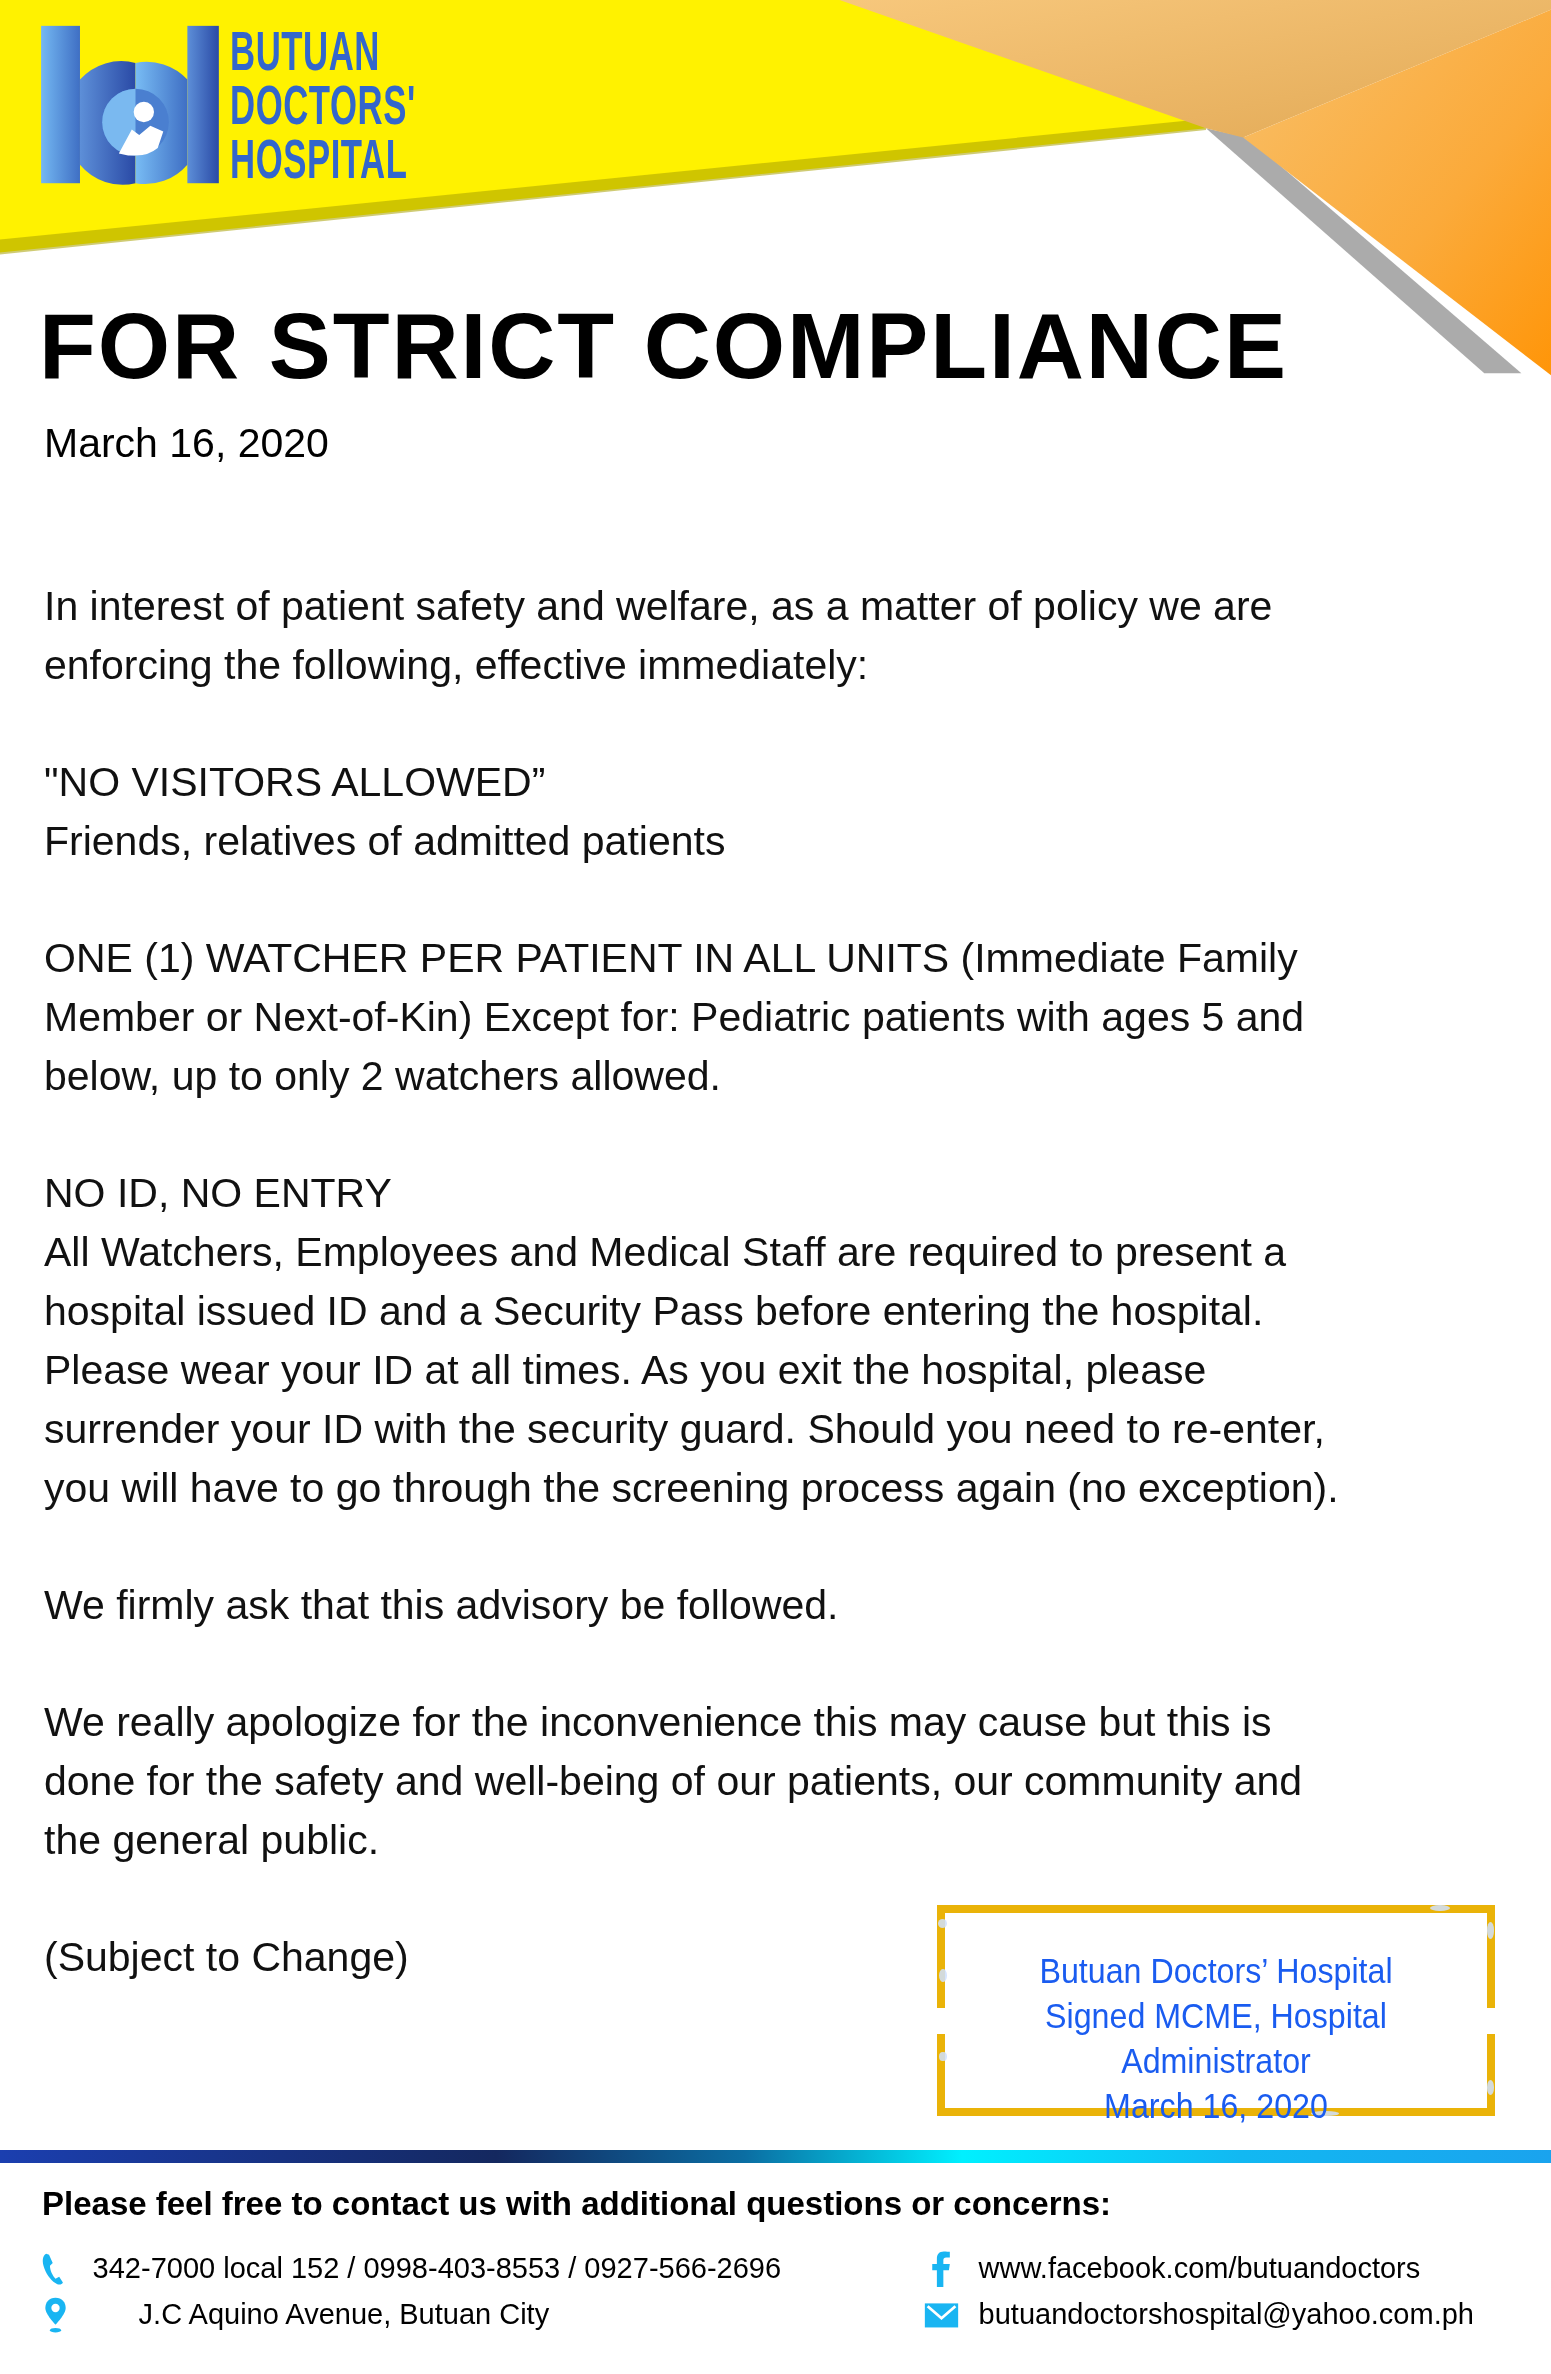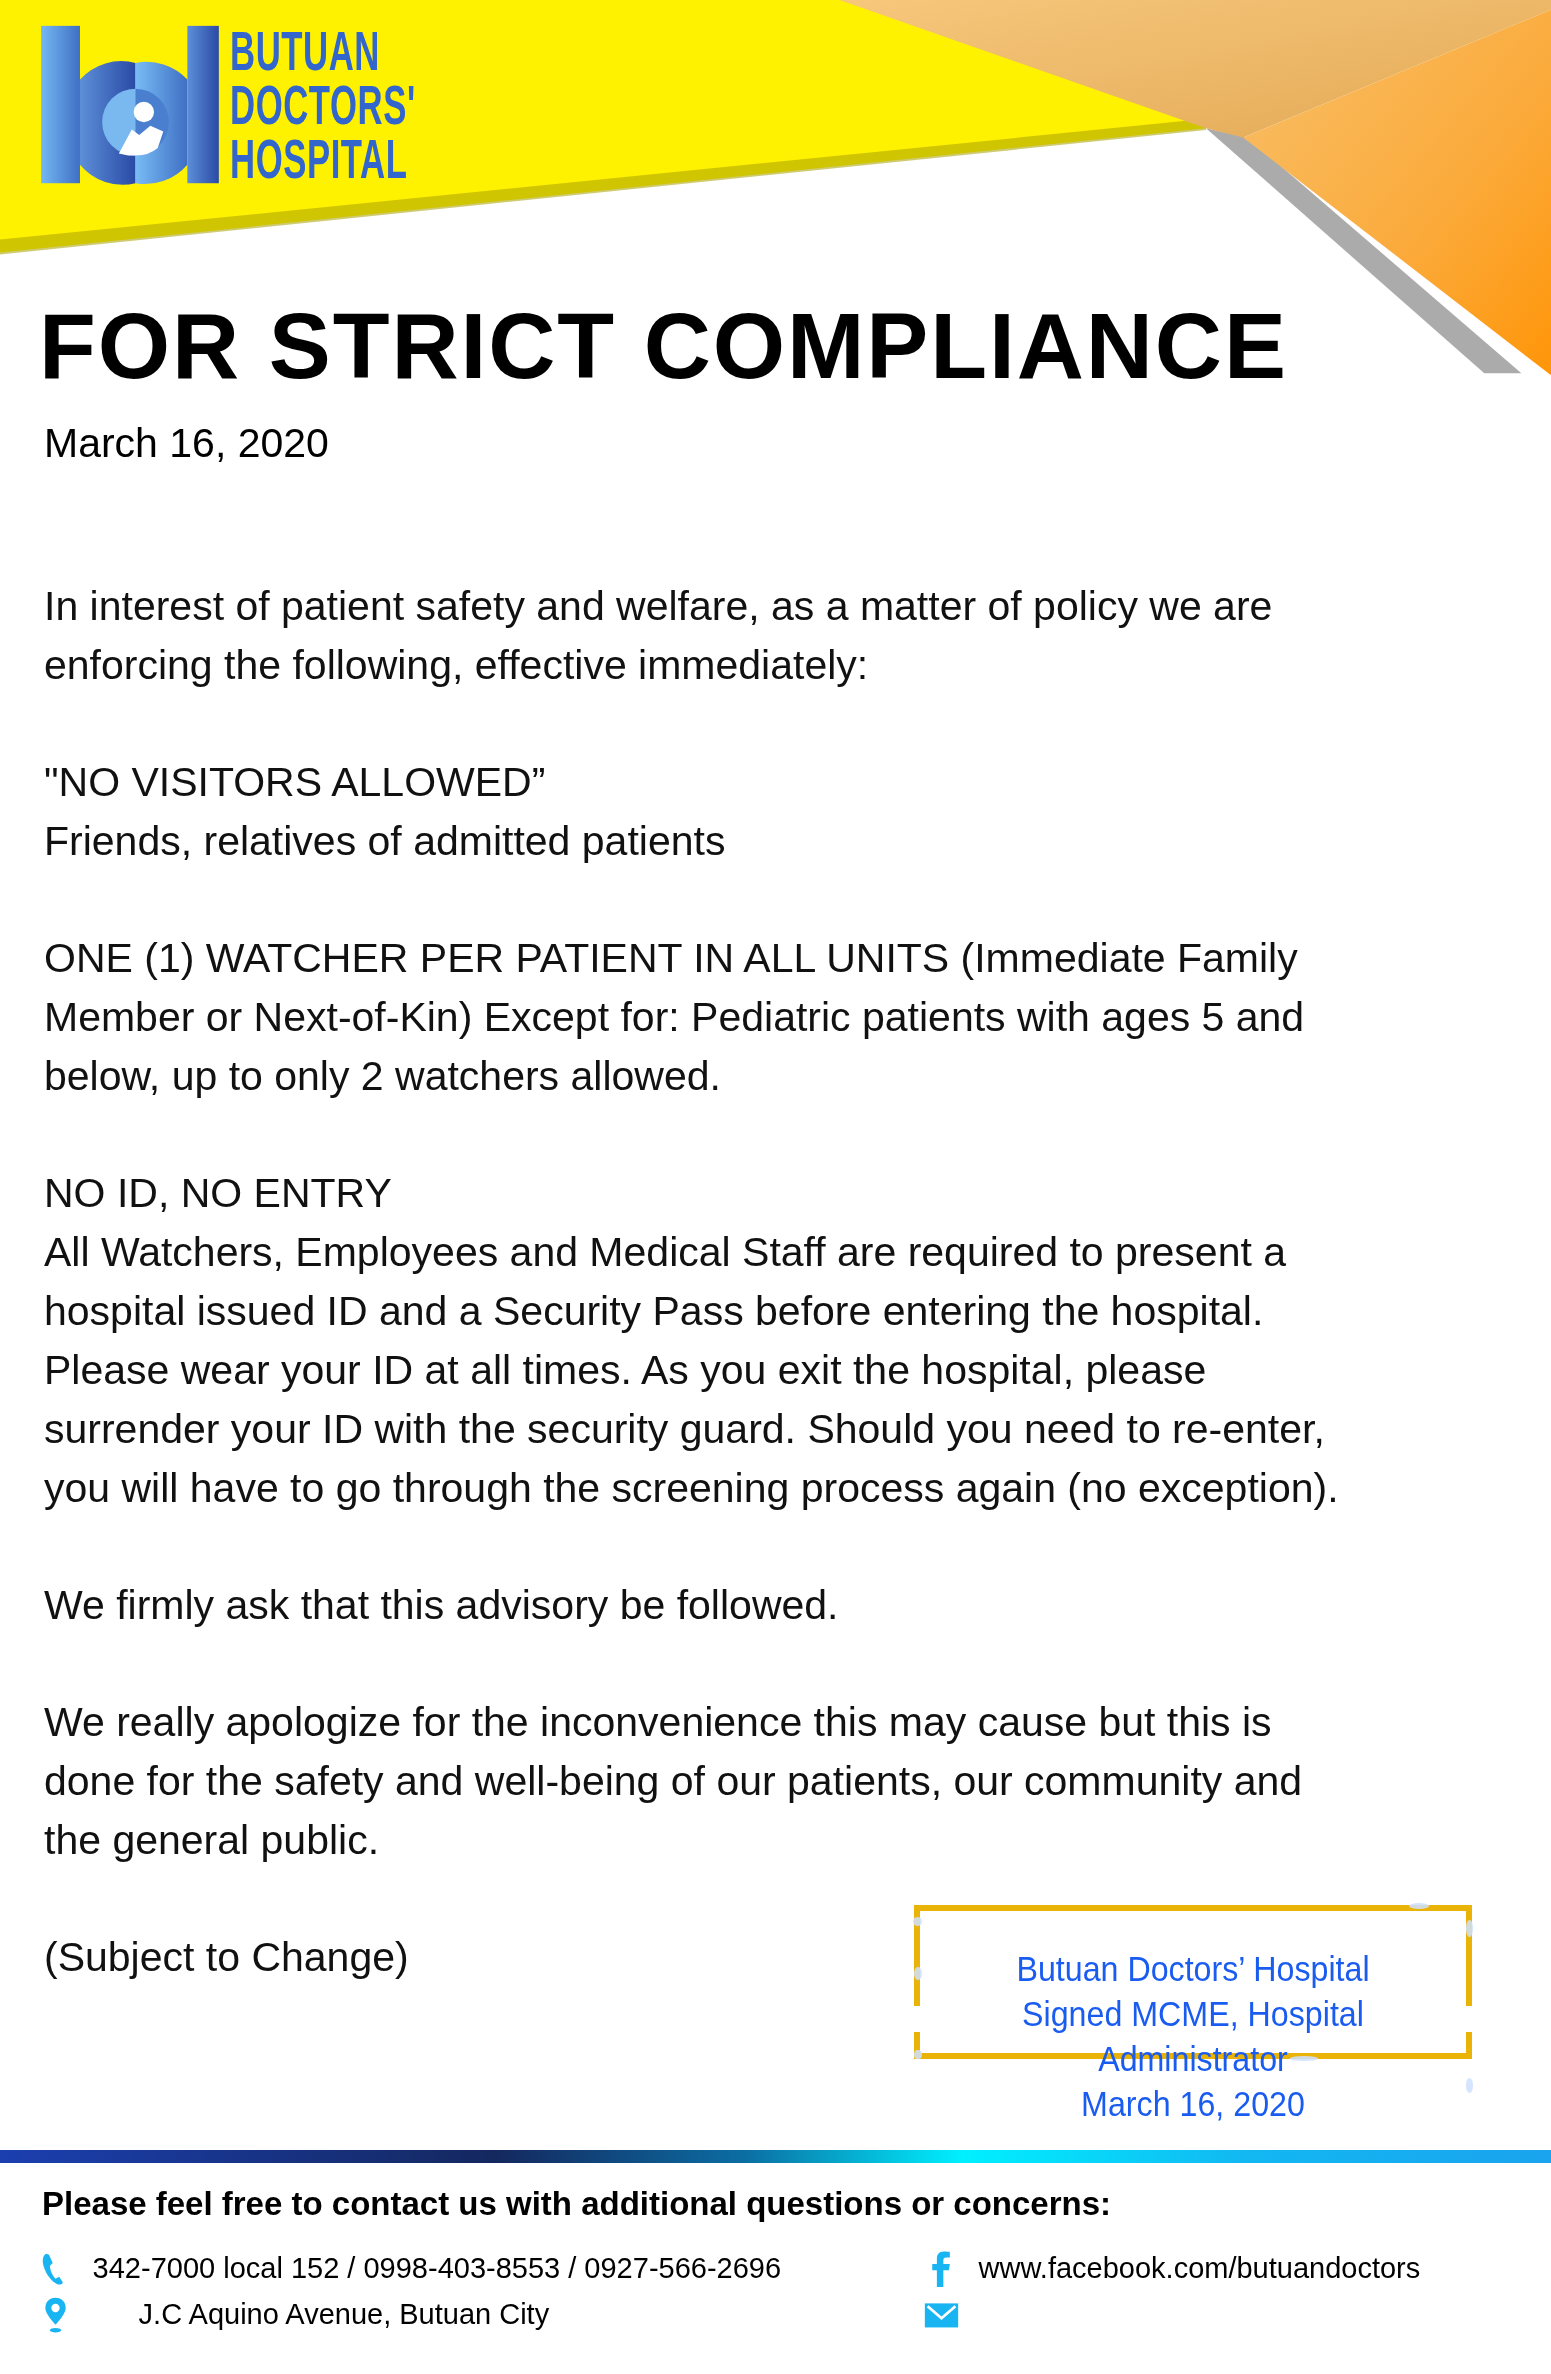--- a/index.html
+++ b/index.html
@@ -40,22 +40,22 @@
   
   .body {
     position: absolute; left: 40px; top: 575px; width: 1503px;
     font-size: 41px; line-height: 55px; color: #111;
   }
   .body p { margin: 4px; }
   .gap { height: 54px; }
 
   
   .stamp {
-    position: absolute; left: 914px; top: 1905px; width: 558px; height: 154px;
-    border: 6px solid #eab308; box-sizing: border-box;
+    position: absolute; left: 937px; top: 1905px; width: 558px; height: 211px;
+    border: 8px solid #eab308; box-sizing: border-box;
   }
   .stamp-gap-l { position: absolute; left: -13px; top: 95px; width: 15px; height: 26px; background: #fff; }
   .stamp-gap-r { position: absolute; right: -13px; top: 95px; width: 15px; height: 26px; background: #fff; }
   .stamp-text {
     position: absolute; left: 0; right: 0; top: 35px; text-align: center;
     color: #1a5cf0; font-size: 35px; line-height: 45px;
     transform: scaleX(0.92);
   }
   .speck { position: absolute; background: #cfe0ff; border-radius: 50%; opacity: .85; }
 
@@ -221,14 +221,15 @@
     <path d="M22,40 L22,22 L28,22 L29,15 L22,15 L22,11 C22,9 23,8 25,8 L29,8 L29,2 C28,2 25,1.5 22.5,1.5 C17.5,1.5 15,4.5 15,9.5 L15,15 L10,15 L10,22 L15,22 L15,40 Z" fill="#19b5f2"></path>
   </svg>
   <span>www.facebook.com/butuandoctors</span>
 </div>
 
 <div class="contact-row" style="left:923px; top:2296px;">
   <svg class="ci" viewBox="0 0 40 40">
     <rect x="2" y="8" width="36" height="26" fill="#19b5f2"></rect>
     <polyline points="5,11 20,24 35,11" fill="none" stroke="#ffffff" stroke-width="3"></polyline>
   </svg>
+  <span>butuandoctorshospital@yahoo.com.ph</span>
 </div>
 
 
 </body></html>

